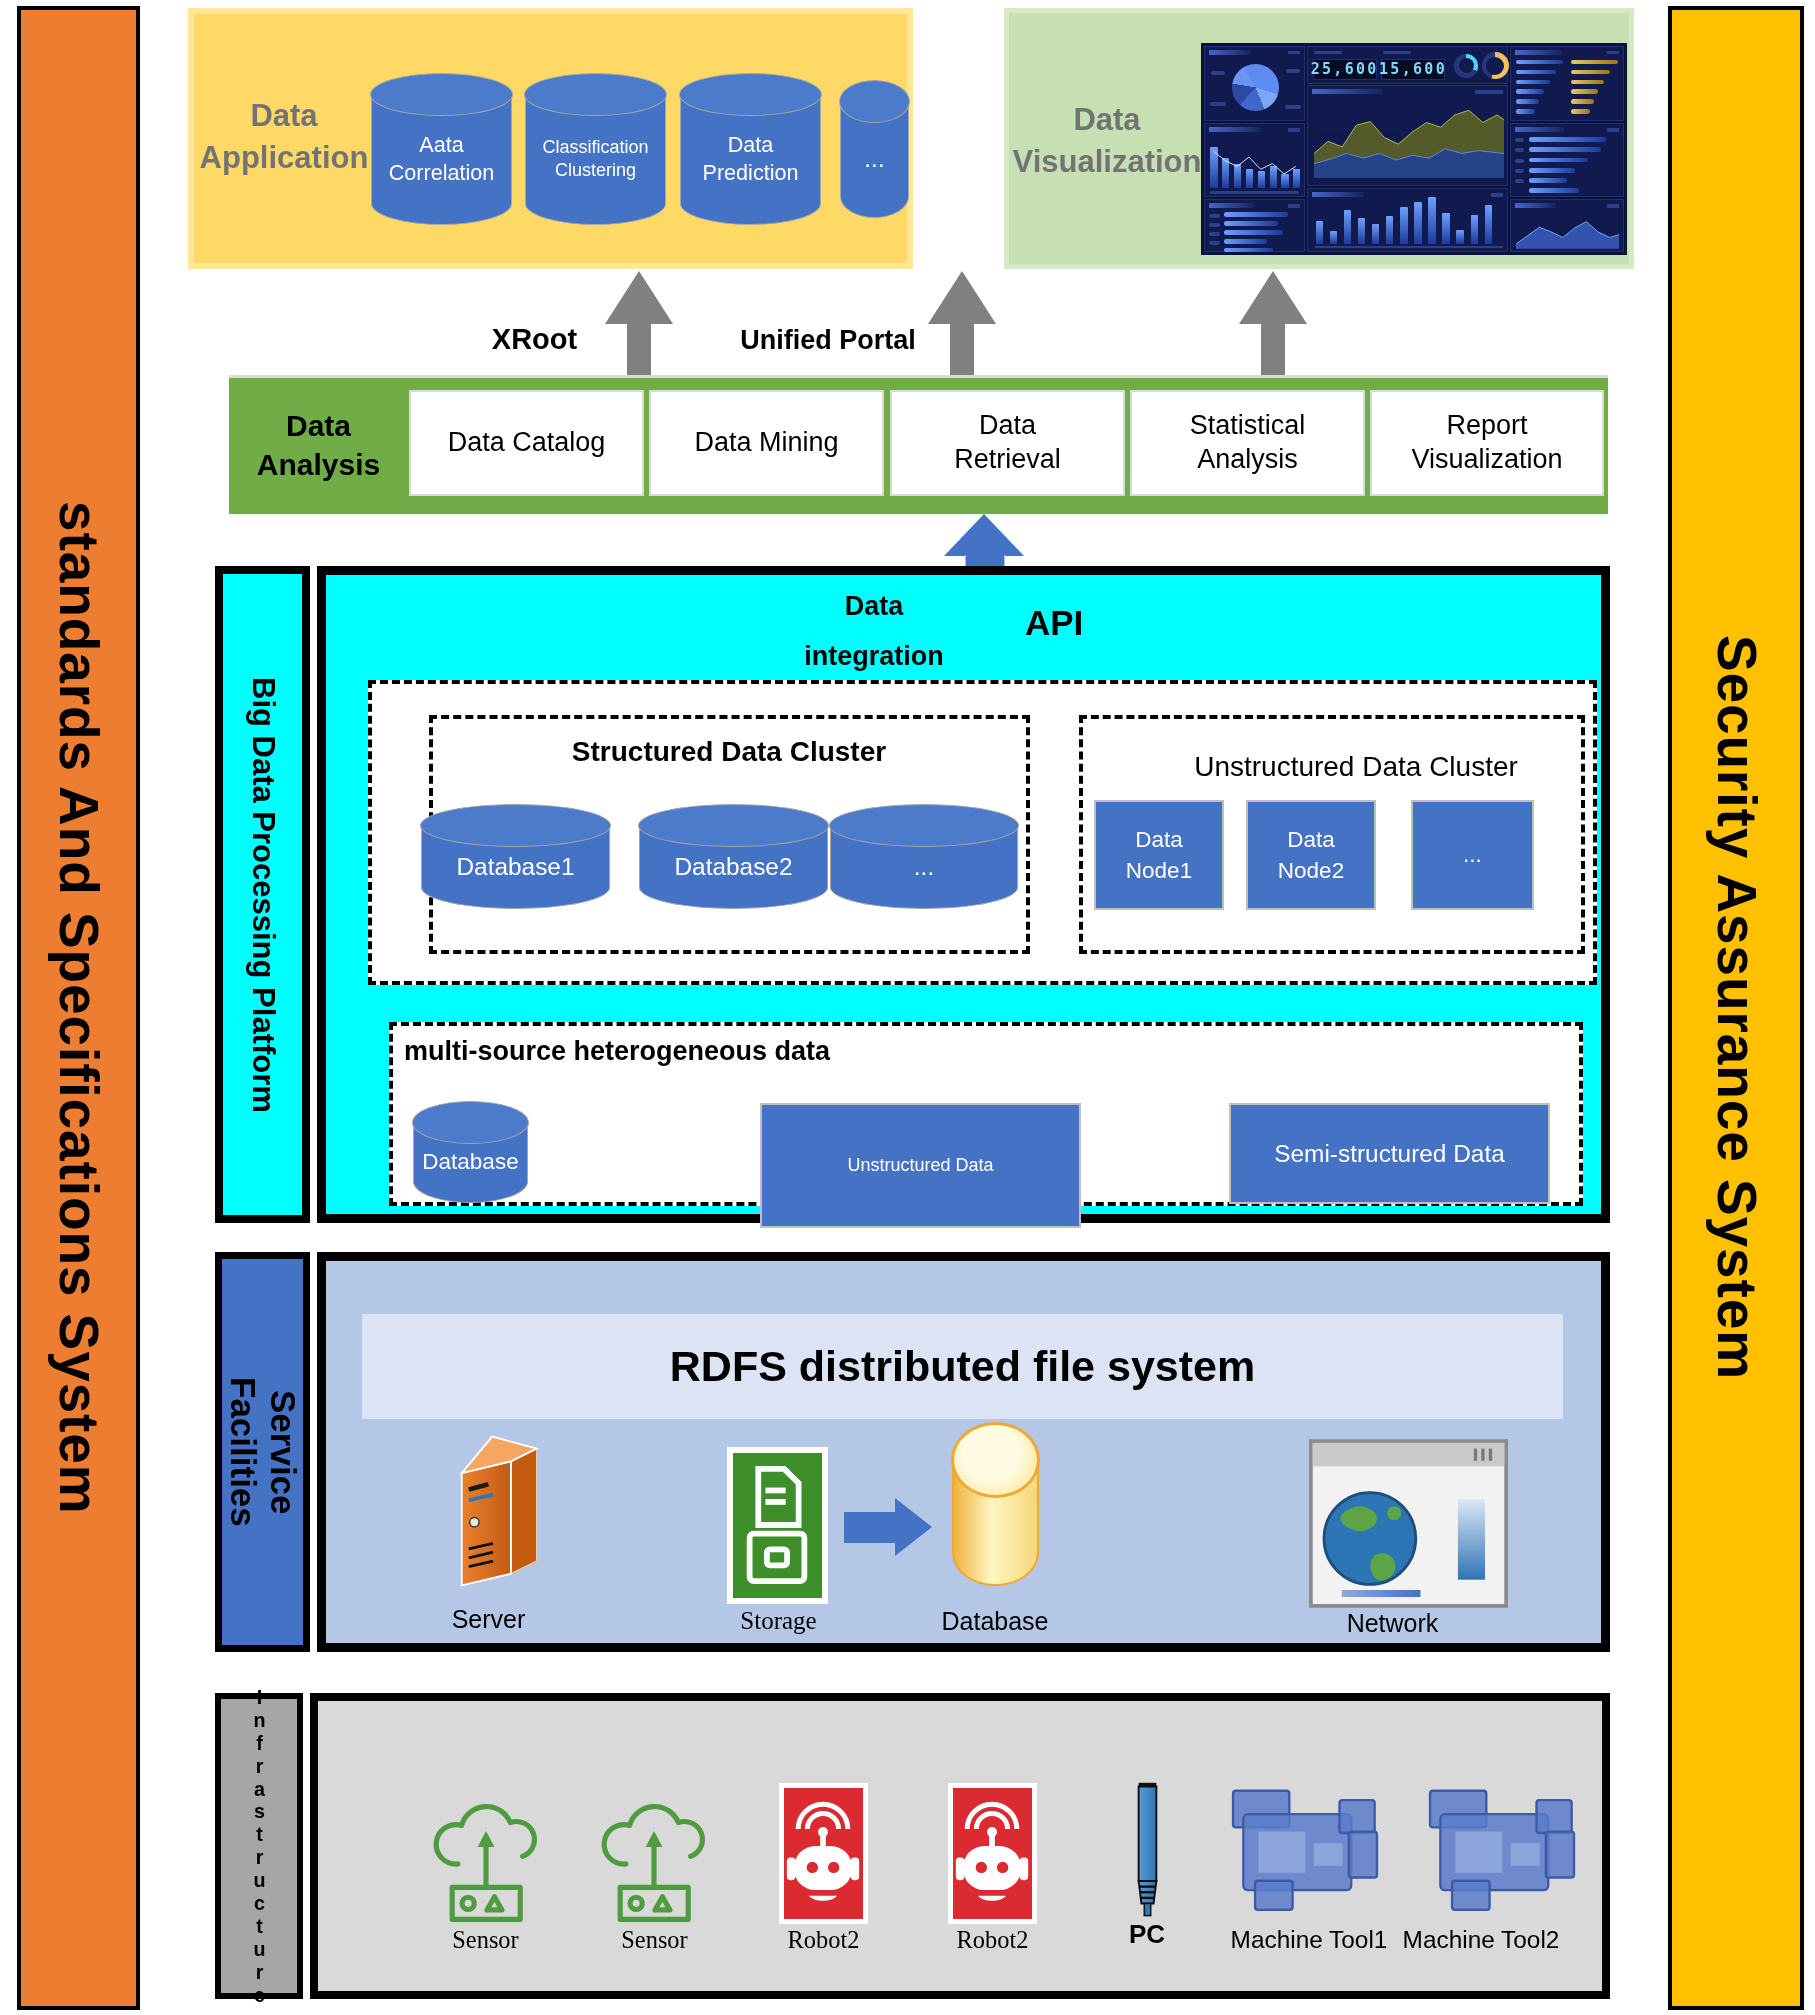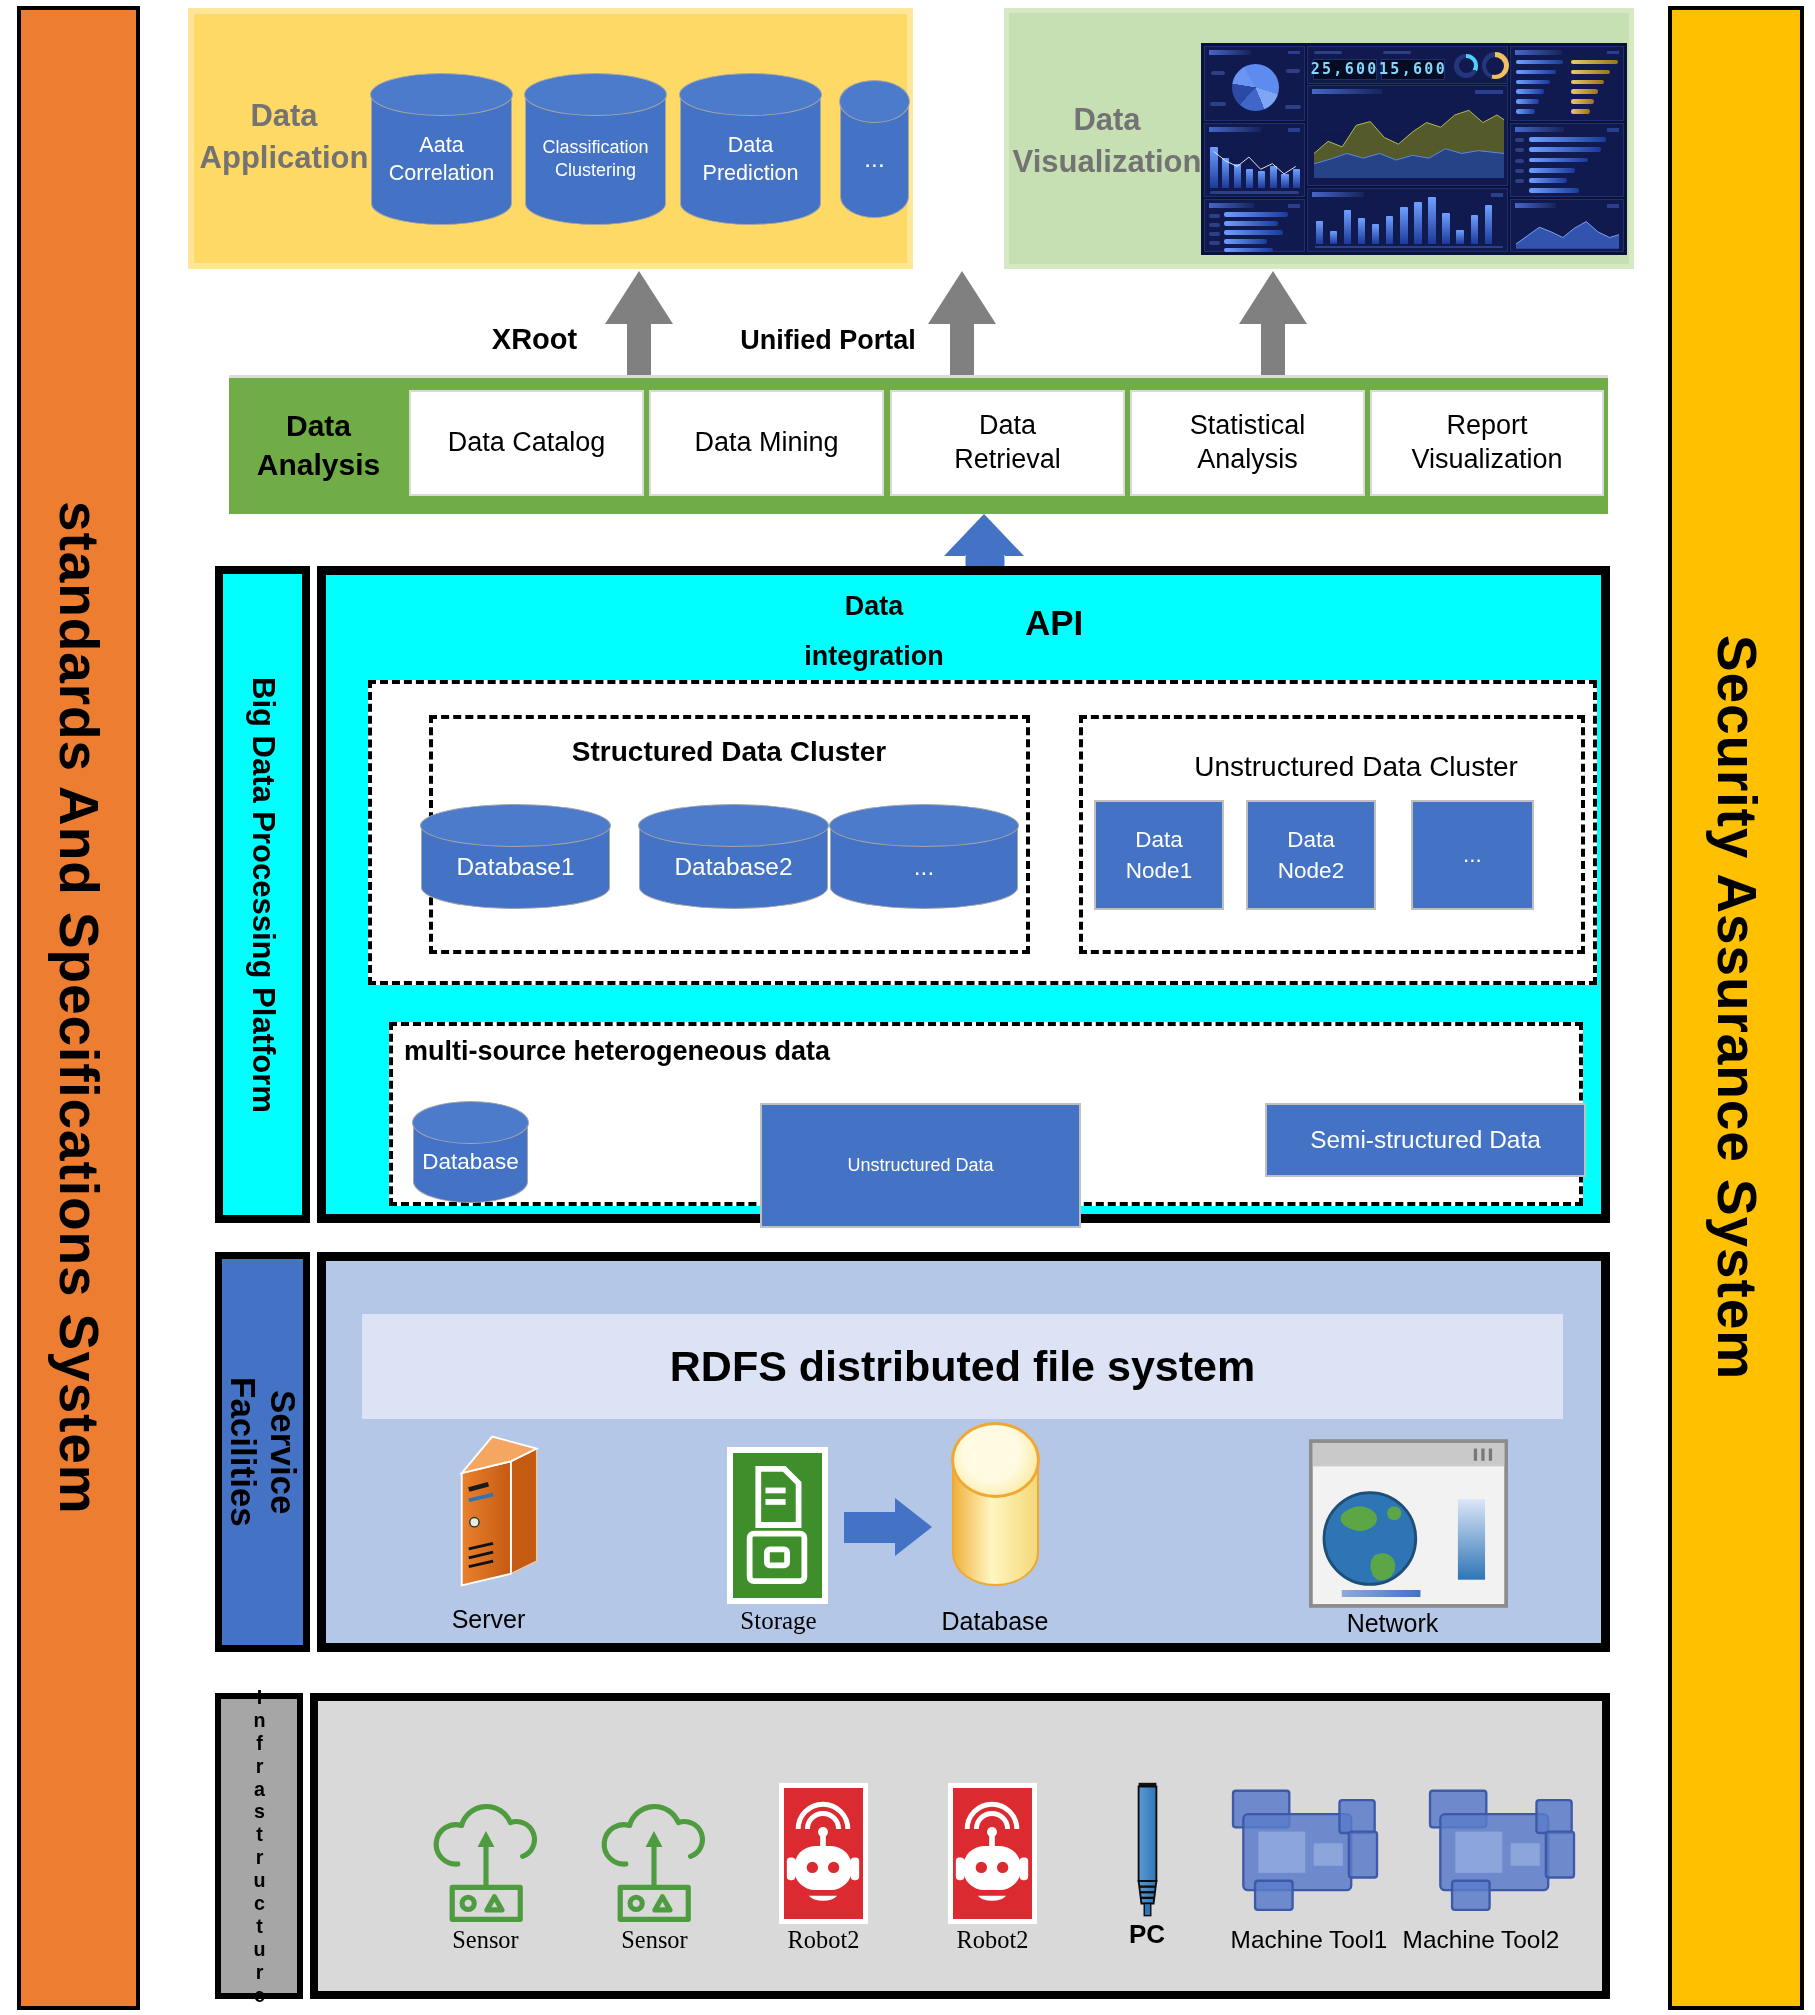--- a/index.html
+++ b/index.html
@@ -304,21 +304,21 @@
     </div>
 
   <div class="abs dashedBox" style="left:389px;top:1022px;width:1194px;height:184px;"></div>
   <div class="abs" style="left:404px;top:1036px;font-size:27px;font-weight:600;">multi-source heterogeneous data</div>
   <div class="cyl" style="left:413px;top:1122px;width:115px;height:81px;font-size:22.5px;">
       <span>Database</span>
     </div>
   <div class="abs ctr nodeRect" style="left:760px;top:1103px;width:321px;height:125px;font-size:18px;">
       <span>Unstructured Data</span>
     </div>
-  <div class="abs ctr nodeRect" style="left:1229px;top:1103px;width:321px;height:74px;font-size:24.4px;margin-left:36px;">
+  <div class="abs ctr nodeRect" style="left:1229px;top:1103px;width:321px;height:101px;font-size:24.4px;">
       <span>Semi-structured Data</span>
     </div>
 
   <div class="abs ctr labelBox" style="left:215px;top:1252px;width:95px;height:400px;background:#4472C4;">
     <div style="display:flex;flex-direction:row-reverse;gap:2.8px;">
       <span class="vt secLbl" style="font-size:35px;">Service</span>
       <span class="vt secLbl" style="font-size:35px;">Facilities</span>
     </div>
   </div>
   <div class="abs mainBox" style="left:317px;top:1252px;width:1293px;height:400px;background:#B4C7E7;"></div>

